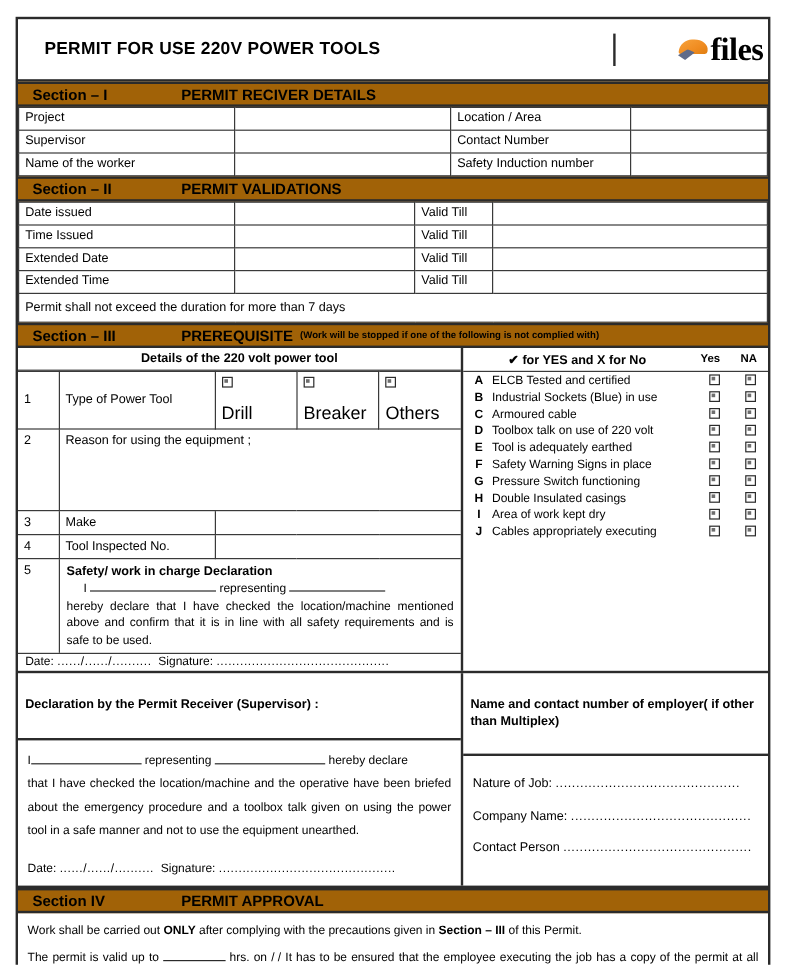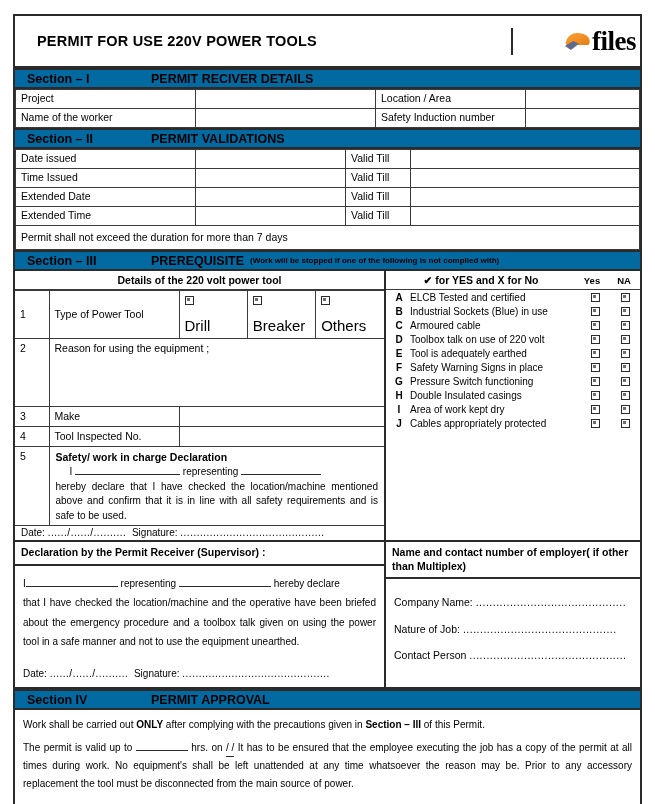--- a/index.html
+++ b/index.html
@@ -75,21 +75,21 @@
     clip-path: polygon(0 55%, 58% 0, 100% 30%, 42% 100%);
   }
   .logo-word {
     font-family: "Liberation Serif", serif;
     font-size: 27px; font-weight: bold;
     letter-spacing: -.5px; line-height: 1;
   }
 
   
   .secbar {
-    background: #0369a1;
+    background: #a16207;
     border-top: 2px solid #2b2b2b;
     border-bottom: 2px solid #2b2b2b;
     display: flex; align-items: center;
     height: 21px;
     padding-left: 12px;
   }
   .secbar .sec-no { font-size: 12.5px; font-weight: bold; width: 124px; flex: none; }
   .secbar .sec-nm { font-size: 12.5px; font-weight: bold; }
   .secbar .sec-sub { font-size: 8px; font-weight: bold; margin-left: 6px; }
 
@@ -144,21 +144,21 @@
     font-size: 10px; padding: 1.5px 2px; border: none; vertical-align: middle;
   }
   .cl td.k { width: 22px; text-align: center; font-weight: bold; padding-left: 6px; }
   .cl td.b { width: 30px; text-align: center; }
 
   
   .declband { display: flex; border-bottom: 2px solid #2b2b2b; }
   .declband .L { width: 371px; flex: none; border-right: 2px solid #2b2b2b; }
   .declband .R { flex: 1; }
   .bandhdr {
-    font-weight: bold; font-size: 10.5px; padding: 4px 6px;
+    font-weight: bold; font-size: 10.5px; padding: 20px 6px;
     border-bottom: 2px solid #2b2b2b; line-height: 1.3;
   }
   .bandbody { padding: 8px 8px 4px 8px; font-size: 10px; line-height: 1.95; }
   .bandbody p { margin: 0 0 2px 0; text-align: justify; }
   .bandbody .sig { margin-top: 12px; }
   .rbody { padding: 10px 8px; font-size: 10.5px; line-height: 2.5; }
 
   
   .s4body { padding: 6px 8px 8px 8px; font-size: 10px; line-height: 1.75; }
   .s4body p { margin: 0 0 5px 0; text-align: justify; }
@@ -192,20 +192,26 @@
           <col style="width:180px">
           <col style="width:180px">
           <col style="width:150px">
           <col>
         </colgroup>
     <tbody>
       <tr>
         <td>Project</td>
         <td></td>
         <td>Location / Area</td>
+        <td></td>
+      </tr>
+      <tr>
+        <td>Supervisor</td>
+        <td></td>
+        <td>Contact Number</td>
         <td></td>
       </tr>
       <tr>
         <td>Name of the worker</td>
         <td></td>
         <td>Safety Induction  number</td>
         <td></td>
       </tr>
     </tbody>
   </table>
@@ -395,21 +401,21 @@
             <td class="b"><span class="chk"></span></td>
           </tr>
           <tr>
             <td class="k">I</td>
             <td>Area of work kept dry</td>
             <td class="b"><span class="chk"></span></td>
             <td class="b"><span class="chk"></span></td>
           </tr>
           <tr>
             <td class="k">J</td>
-            <td>Cables appropriately protected</td>
+            <td>Cables appropriately executing</td>
             <td class="b"><span class="chk"></span></td>
             <td class="b"><span class="chk"></span></td>
           </tr>
         </tbody>
       </table>
     </div>
   </div>
 
   <div class="declband">
     <div class="L">
@@ -427,26 +433,26 @@
           <span class="dots">....../....../..........</span>
           &nbsp;<span>Signature:</span>
           <span class="dots">.............................................</span>
         </div>
       </div>
     </div>
     <div class="R">
       <div class="bandhdr">Name and contact number of employer( if other than Multiplex)</div>
       <div class="rbody">
         <div>
+          <span>Nature of Job:</span>
+          <span class="dots">.............................................</span>
+        </div>
+        <div>
           <span>Company Name:</span>
           <span class="dots">............................................</span>
-        </div>
-        <div>
-          <span>Nature of Job:</span>
-          <span class="dots">.............................................</span>
         </div>
         <div>
           <span>Contact Person</span>
           <span class="dots">..............................................</span>
         </div>
       </div>
     </div>
   </div>
 
   <div class="secbar">

